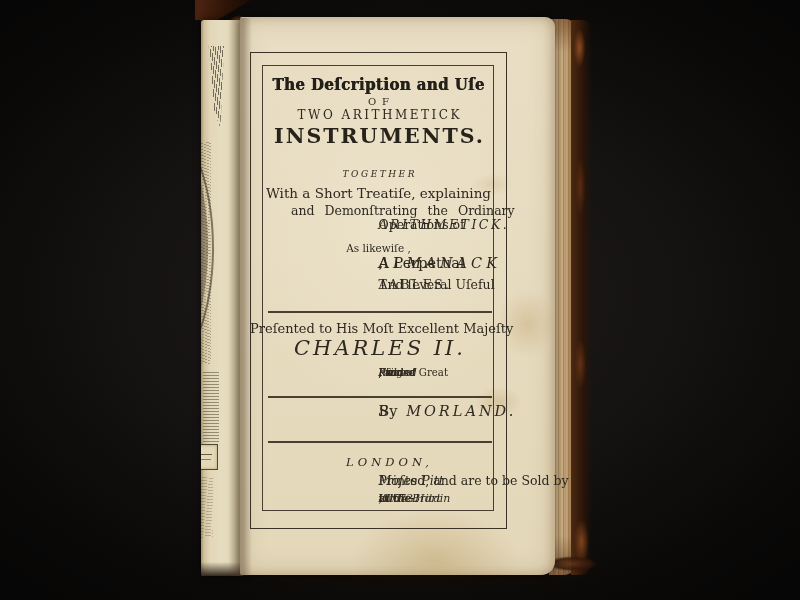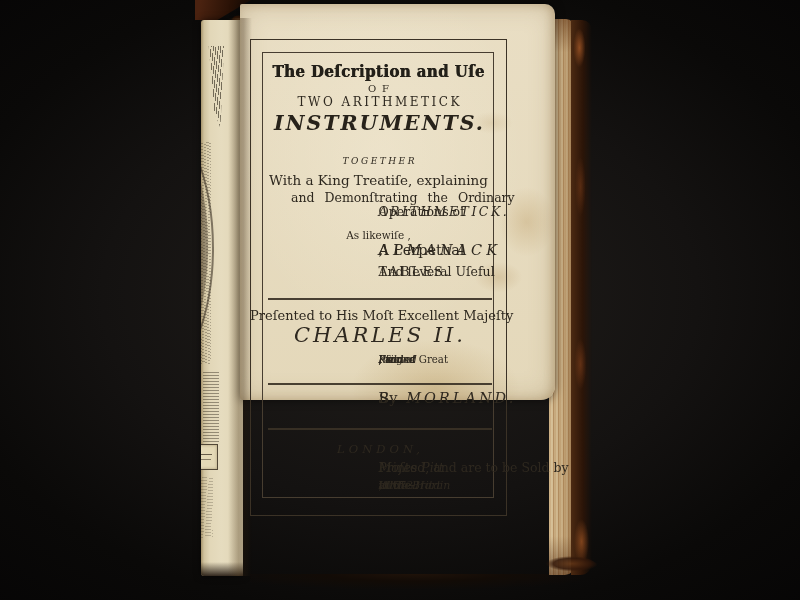--- a/index.html
+++ b/index.html
@@ -42,21 +42,21 @@
       linear-gradient(rgba(60,50,36,.55),rgba(60,50,36,.55)) 1px 6px/10px 1px no-repeat;}
   .lower-hatch{left:0;top:456px;width:12px;height:62px;opacity:.7;
     background:repeating-linear-gradient(8deg,rgba(50,42,30,.35) 0 .8px,rgba(0,0,0,0) .8px 3px);}
   .left-bottom-fade{left:0;bottom:0;width:100%;height:14px;
     background:linear-gradient(to bottom,rgba(20,10,4,0),rgba(20,10,4,.85));}
 
   .gutter-shadow{left:228px;top:18px;width:30px;height:558px;z-index:5;
     background:linear-gradient(to right,rgba(0,0,0,0) 0%,rgba(82,62,34,.38) 35%,rgba(52,36,18,.30) 52%,rgba(0,0,0,0) 80%);}
 
   
-  .title-page{left:240px;top:4px;width:315px;height:396px;z-index:3;
+  .title-page{left:240px;top:17px;width:315px;height:558px;z-index:3;
     border-radius:2px 10px 14px 2px;color:#2e281f;
     background:
       radial-gradient(120px 70px at 62% 97%,rgba(168,130,62,.30),rgba(0,0,0,0) 70%),
       radial-gradient(40px 50px at 91% 55%,rgba(170,130,65,.26),rgba(0,0,0,0) 70%),
       radial-gradient(34px 22px at 82% 69%,rgba(160,120,60,.22),rgba(0,0,0,0) 70%),
       radial-gradient(30px 16px at 80% 30%,rgba(160,120,60,.14),rgba(0,0,0,0) 70%),
       radial-gradient(200px 260px at 45% 38%,rgba(255,250,235,.22),rgba(0,0,0,0) 72%),
       linear-gradient(#e9dec4,#e4d8ba);
     box-shadow:inset 0 0 26px rgba(130,100,55,.30),inset -3px 0 9px rgba(130,95,50,.30),0 0 10px rgba(0,0,0,.55);}
   .border-outer{left:10px;top:35px;width:257px;height:477px;border:1.8px solid #3b3226;}
@@ -64,33 +64,33 @@
   .rule{left:28px;width:224px;height:1.6px;background:#3b3226;opacity:.92;}
   .rule.r1{top:294px;} .rule.r2{top:379px;} .rule.r3{top:424px;}
 
   .tp-text{left:10px;top:0;width:257px;height:558px;}
   .tp-text > div{position:absolute;left:0;width:100%;text-align:center;white-space:nowrap;line-height:1.1;}
 
   .l-blackletter{top:60px;font-size:15px;font-weight:700;color:#232019;
     letter-spacing:.4px;text-shadow:.6px 0 0 #232019;transform:scaleY(1.06);}
   .l-of{top:79px;font-size:10px;letter-spacing:6px;text-indent:6px;}
   .l-two{top:92px;font-size:12px;letter-spacing:2.5px;text-indent:2.5px;}
-  .l-instruments{top:108px;font-size:20.5px;font-weight:700;letter-spacing:2px;text-indent:2px;color:#27221a;font-style:italic;}
+  .l-instruments{top:108px;font-size:20.5px;font-weight:700;letter-spacing:2px;text-indent:2px;color:#27221a;}
   .l-together{top:153px;font-size:9px;font-style:italic;letter-spacing:2.5px;text-indent:2.5px;}
   .l-treatise1{top:169px;font-size:13.5px;}
   .l-treatise2{top:187px;font-size:12.5px;word-spacing:6px;padding-left:41px;}
   .l-operations{top:201px;font-size:12.5px;}
   .l-likewise{top:226px;font-size:10.5px;}
   .l-perpetual{top:239px;font-size:14.5px;}
   .l-tables{top:261px;font-size:12.5px;}
   .l-presented{top:305px;font-size:13px;}
   .l-charles{top:320px;font-size:21px;font-style:italic;letter-spacing:3px;text-indent:3px;}
   .l-king{top:350px;font-size:10.2px;}
   .l-by{top:387px;font-size:14.5px;}
-  .l-london{top:439px;font-size:11.5px;font-style:italic;letter-spacing:4px;text-indent:4px;}
+  .l-london{top:439px;font-size:11.5px;font-style:italic;letter-spacing:4px;text-indent:4px;margin-left:9px;}
   .l-printed{top:457px;font-size:12.5px;}
   .l-imprint{top:476px;font-size:11px;}
   .it{font-style:italic;}
   .sw{font-style:italic;letter-spacing:4px;}
   .sw2{font-style:italic;letter-spacing:3px;}
   .caps-sp{letter-spacing:2.5px;}
 
   
   .fore-edge{left:549px;top:19px;width:26px;height:556px;z-index:2;
     border-radius:0 9px 10px 0;
@@ -140,21 +140,21 @@
     <div class="rule r1"></div>
     <div class="rule r2"></div>
     <div class="rule r3"></div>
 
     <div class="tp-text">
       <div class="l-blackletter">The Deſcription and Uſe</div>
       <div class="l-of">OF</div>
       <div class="l-two">TWO ARITHMETICK</div>
       <div class="l-instruments">INSTRUMENTS.</div>
       <div class="l-together">TOGETHER</div>
-      <div class="l-treatise1">With a King Treatiſe, explaining</div>
+      <div class="l-treatise1">With a Short Treatiſe, explaining</div>
       <div class="l-treatise2">and Demonſtrating the Ordinary</div>
       <div class="l-operations">
         <span>Operations of </span>
           <span class="it caps-sp">ARITHMETICK.</span>
       </div>
       <div class="l-likewise">As likewiſe ,</div>
       <div class="l-perpetual">
         <span>A Perpetual </span>
           <span class="sw">ALMANACK</span>
           <span>,</span>

